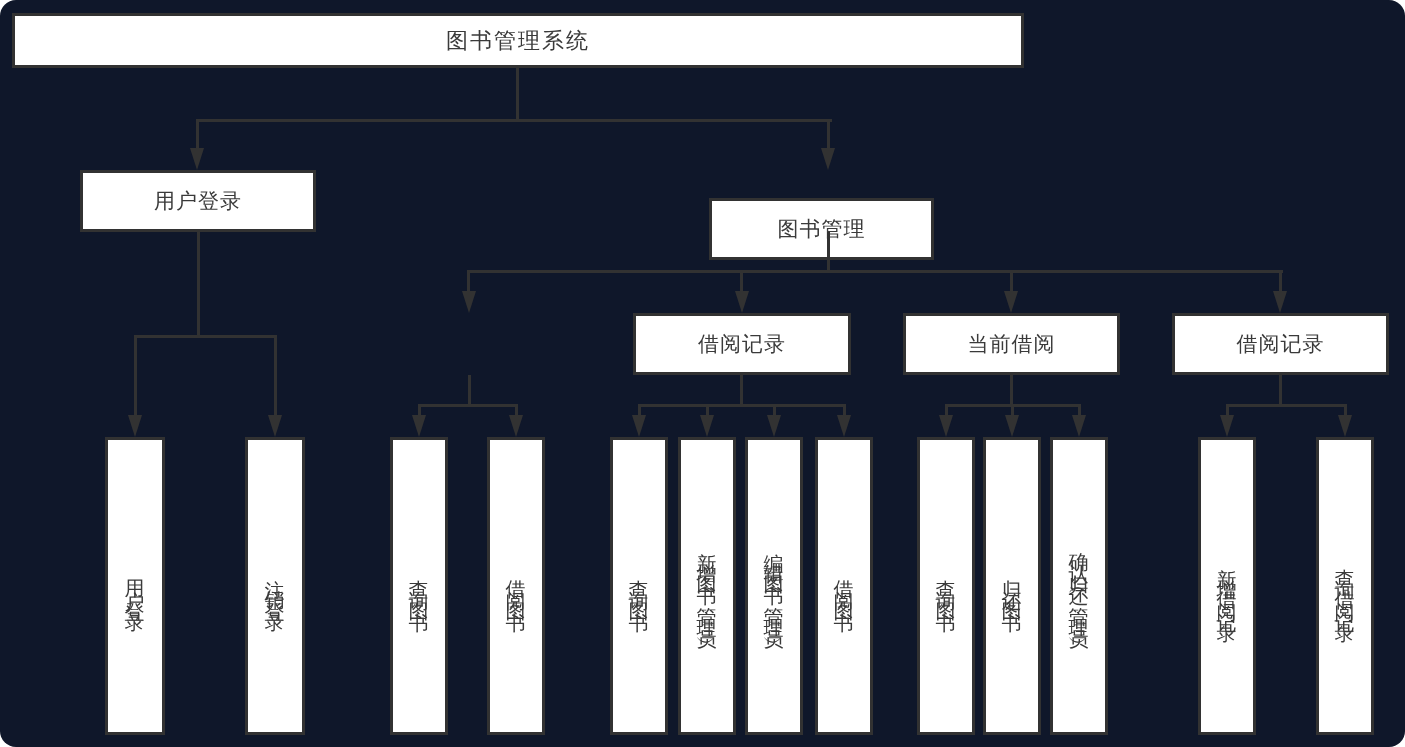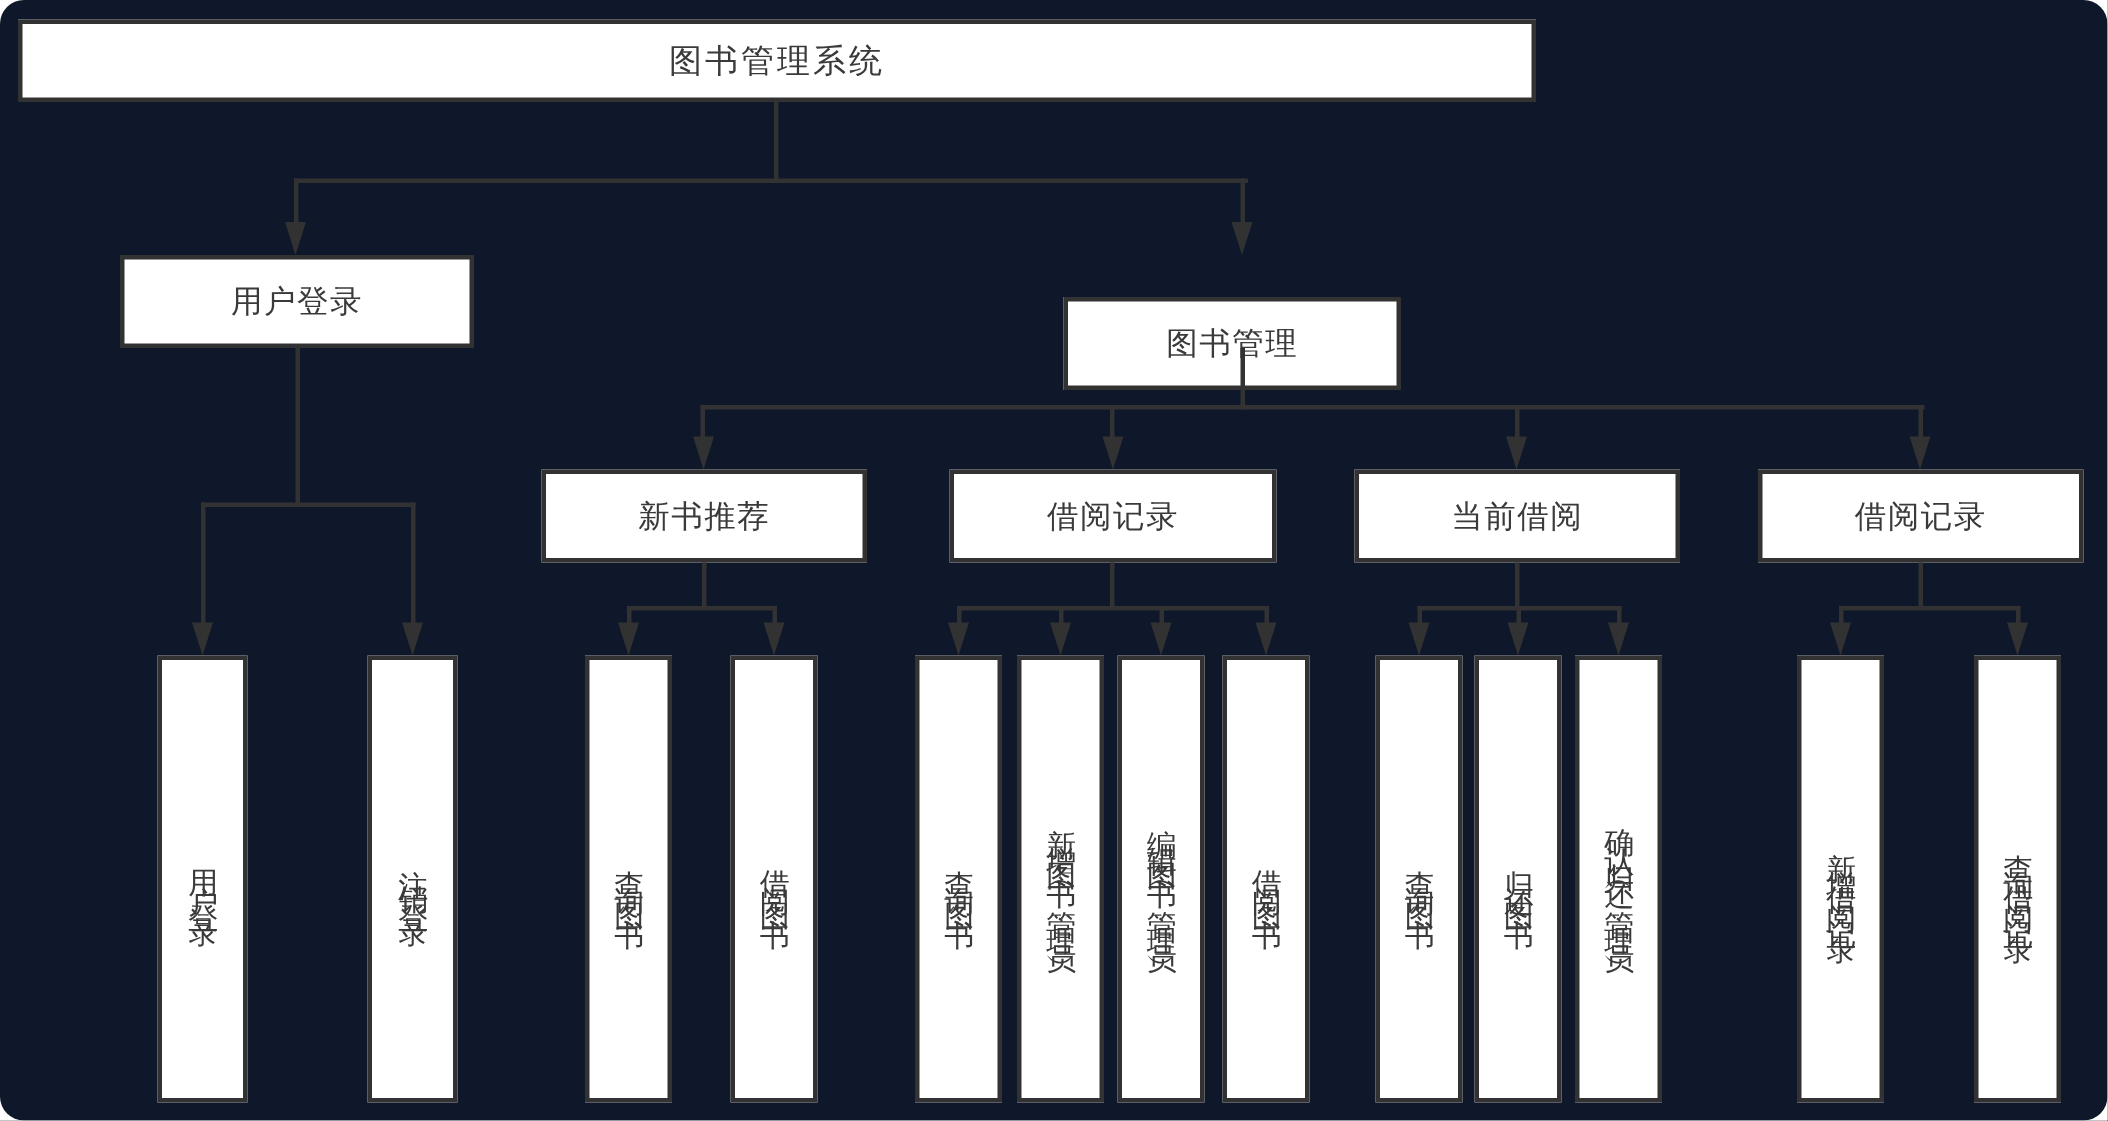--- a/index.html
+++ b/index.html
@@ -63,23 +63,20 @@
   <div class="cl" style="left:467px;top:270px;width:816px;height:3px;"></div>
   <div class="cl" style="left:467px;top:270px;width:3px;height:25px;"></div>
   <div class="arrow" style="left:462px;top:291px;"></div>
   <div class="cl" style="left:740px;top:270px;width:3px;height:25px;"></div>
   <div class="arrow" style="left:735px;top:291px;"></div>
   <div class="cl" style="left:1010px;top:270px;width:3px;height:25px;"></div>
   <div class="arrow" style="left:1004px;top:291px;"></div>
   <div class="cl" style="left:1279px;top:270px;width:3px;height:25px;"></div>
   <div class="arrow" style="left:1273px;top:291px;"></div>
 
-  <div class="node lvl" style="left:361px;top:313px;width:217px;height:62px;">
-    <span>新书推荐</span>
-  </div>
   <div class="node lvl" style="left:633px;top:313px;width:218px;height:62px;">
     <span>借阅记录</span>
   </div>
   <div class="node lvl" style="left:903px;top:313px;width:217px;height:62px;">
     <span>当前借阅</span>
   </div>
   <div class="node lvl" style="left:1172px;top:313px;width:217px;height:62px;">
     <span>借阅记录</span>
   </div>
 

